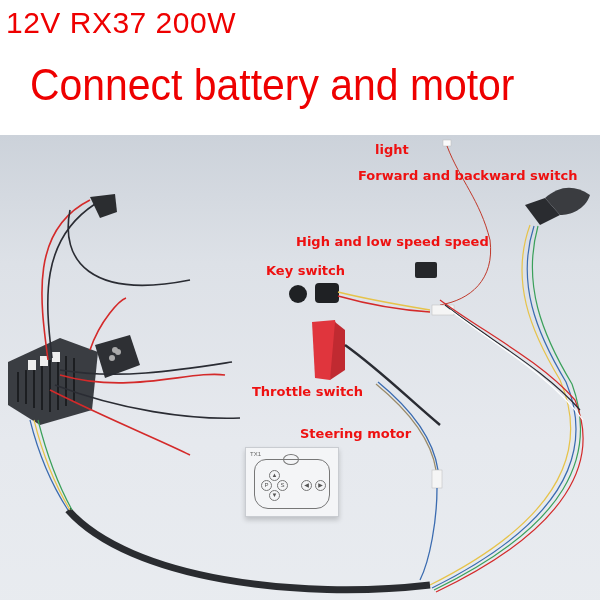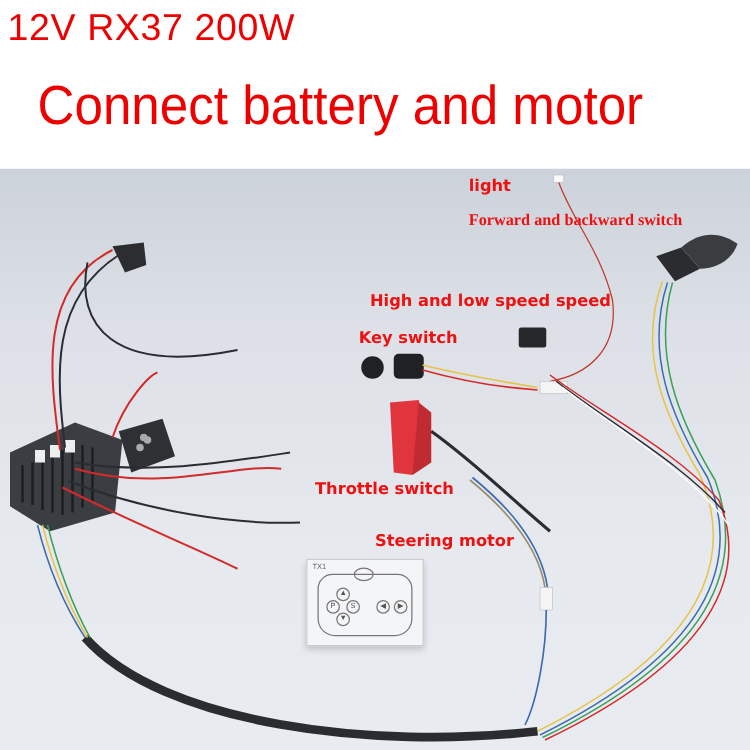--- a/index.html
+++ b/index.html
@@ -110,23 +110,23 @@
 
     <path d="M68,510 C130,580 300,600 430,585" fill="none" stroke="#2a2c30" stroke-width="7"></path>
     <g fill="none" stroke-width="1.2">
       <path d="M30,420 C40,460 55,490 68,510" stroke="#3a6bb0"></path>
       <path d="M34,420 C44,460 58,490 70,510" stroke="#e6c34a"></path>
       <path d="M38,420 C48,460 61,490 72,510" stroke="#3aa05a"></path>
     </g>
   </svg>
 
   <div class="label" style="left:375px;top:7px;">light</div>
-  <div class="label" style="left:375px;top:33px;font-family:Liberation Serif, serif;">Forward and backward switch</div>
+  <div class="label" style="left:358px;top:33px;">Forward and backward switch</div>
   <div class="label" style="left:296px;top:99px;">High and low speed speed</div>
-  <div class="label" style="left:287px;top:128px;">Key switch</div>
+  <div class="label" style="left:266px;top:128px;">Key switch</div>
   <div class="label" style="left:300px;top:291px;">Steering motor</div>
   <div class="label" style="left:252px;top:249px;">Throttle switch</div>
 
   <div class="remote">
     <div class="tx">TX1</div>
     <div class="pad">
       <div class="btn" style="left:28px;top:-6px;width:14px;height:9px;border-radius:50%;"></div>
       <div class="btn" style="left:14px;top:10px;">▲</div>
       <div class="btn" style="left:6px;top:20px;">P</div>
       <div class="btn" style="left:22px;top:20px;">S</div>

